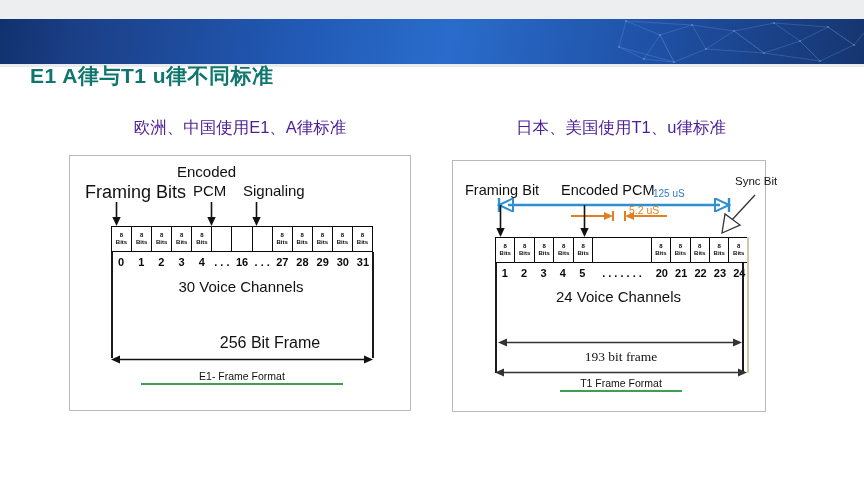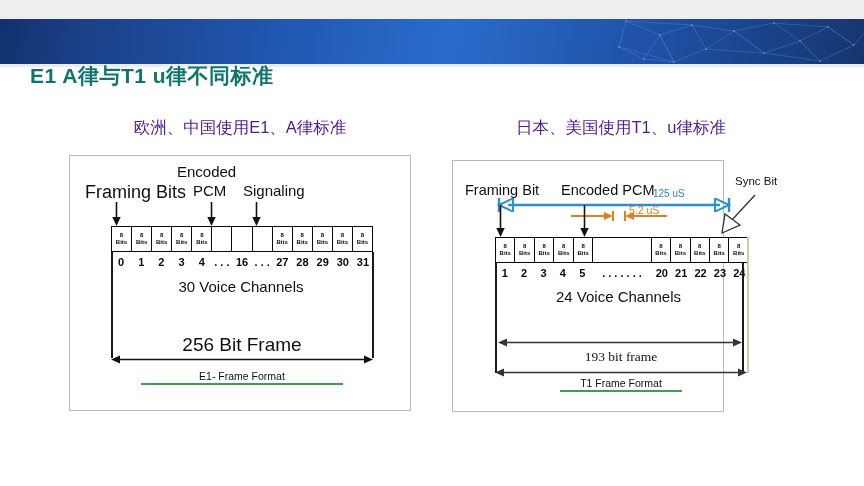--- a/index.html
+++ b/index.html
@@ -68,21 +68,21 @@
   #heading-right { left: 452px; top: 117px; width: 338px; }
 
   
   .figure-box {
     position: absolute;
     background: #ffffff;
     border: 1px solid #b9b9b9;
     box-sizing: border-box;
   }
   #figure-left  { left: 69px;  top: 155px; width: 342px; height: 256px; }
-  #figure-right { left: 452px; top: 160px; width: 272px; height: 252px; }
+  #figure-right { left: 452px; top: 160px; width: 314px; height: 252px; }
 
   .fig-inner { position: absolute; inset: 0; }
 
   
   .ftxt {
     position: absolute;
     white-space: nowrap;
     color: #111111;
     font-family: "Liberation Sans", sans-serif;
   }
@@ -292,21 +292,21 @@
         <span style="flex: 1 0 0px;">29</span>
         <span style="flex: 1 0 0px;">30</span>
         <span style="flex: 1 0 0px;">31</span>
       </div>
 
     <div class="rail" style="left:41px; top:96px; height:106px;"></div>
     <div class="rail" style="left:302px; top:96px; height:106px;"></div>
 
     <div class="ftxt" style="left:0; top:122px; width:342px; text-align:center; font-size:15px;">30 Voice Channels</div>
 
-    <div class="ftxt" style="left:41px; top:178px; width:262px; text-align:center; font-size:19px;">256 Bit Frame</div>
+    <div class="ftxt" style="left:41px; top:178px; width:262px; text-align:center; font-size:16px;padding-left:28px;">256 Bit Frame</div>
     <svg class="measure" style="left:41px; top:198px; width:262px;" viewBox="0 0 262 11" preserveAspectRatio="none">
       <line x1="3" y1="5.5" x2="259" y2="5.5" stroke="#111" stroke-width="1.6"></line>
       <polygon points="0,5.5 9,1.4 9,9.6" fill="#111"></polygon>
       <polygon points="262,5.5 253,1.4 253,9.6" fill="#111"></polygon>
     </svg>
 
     <div class="fmt-label" style="left:71px; top:214px; width:202px;">E1- Frame Format</div>
   </div>
 </div>
 

